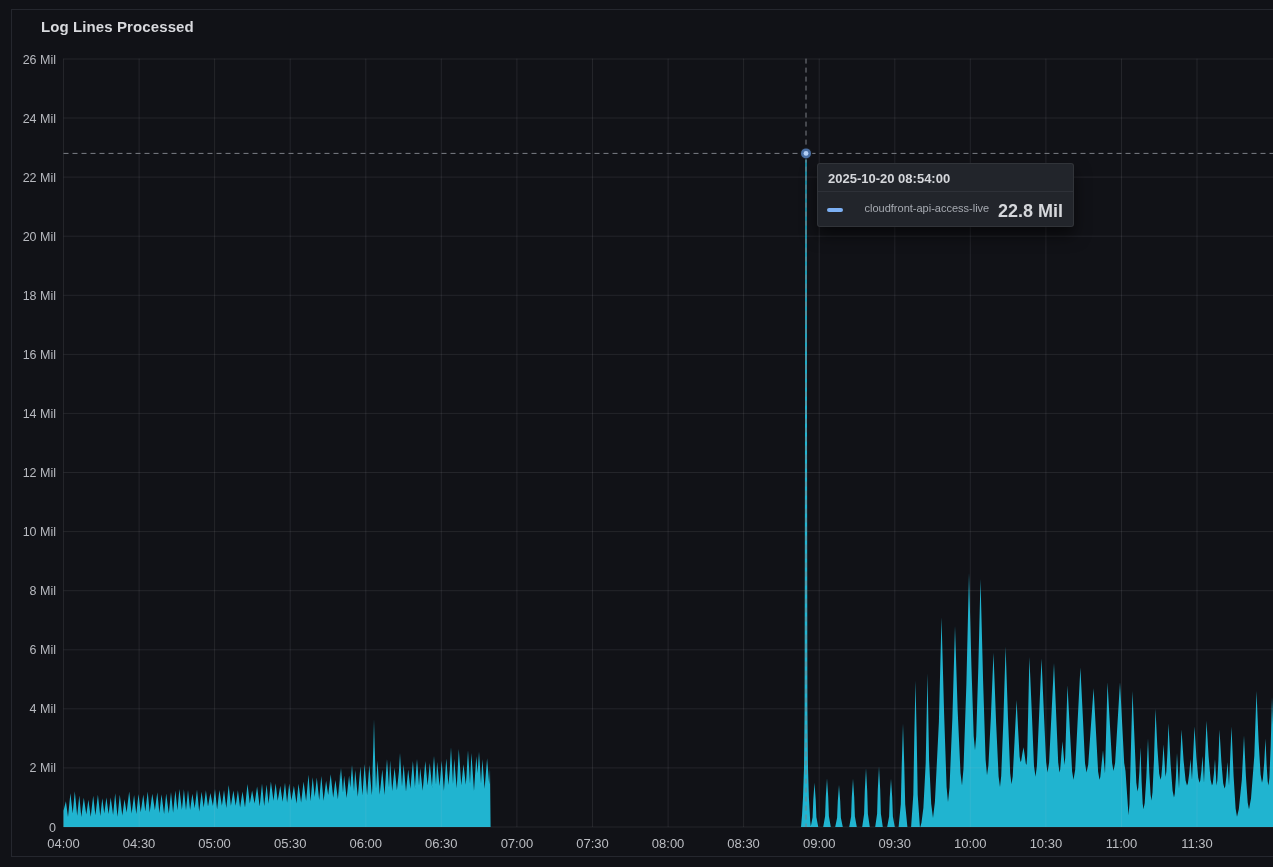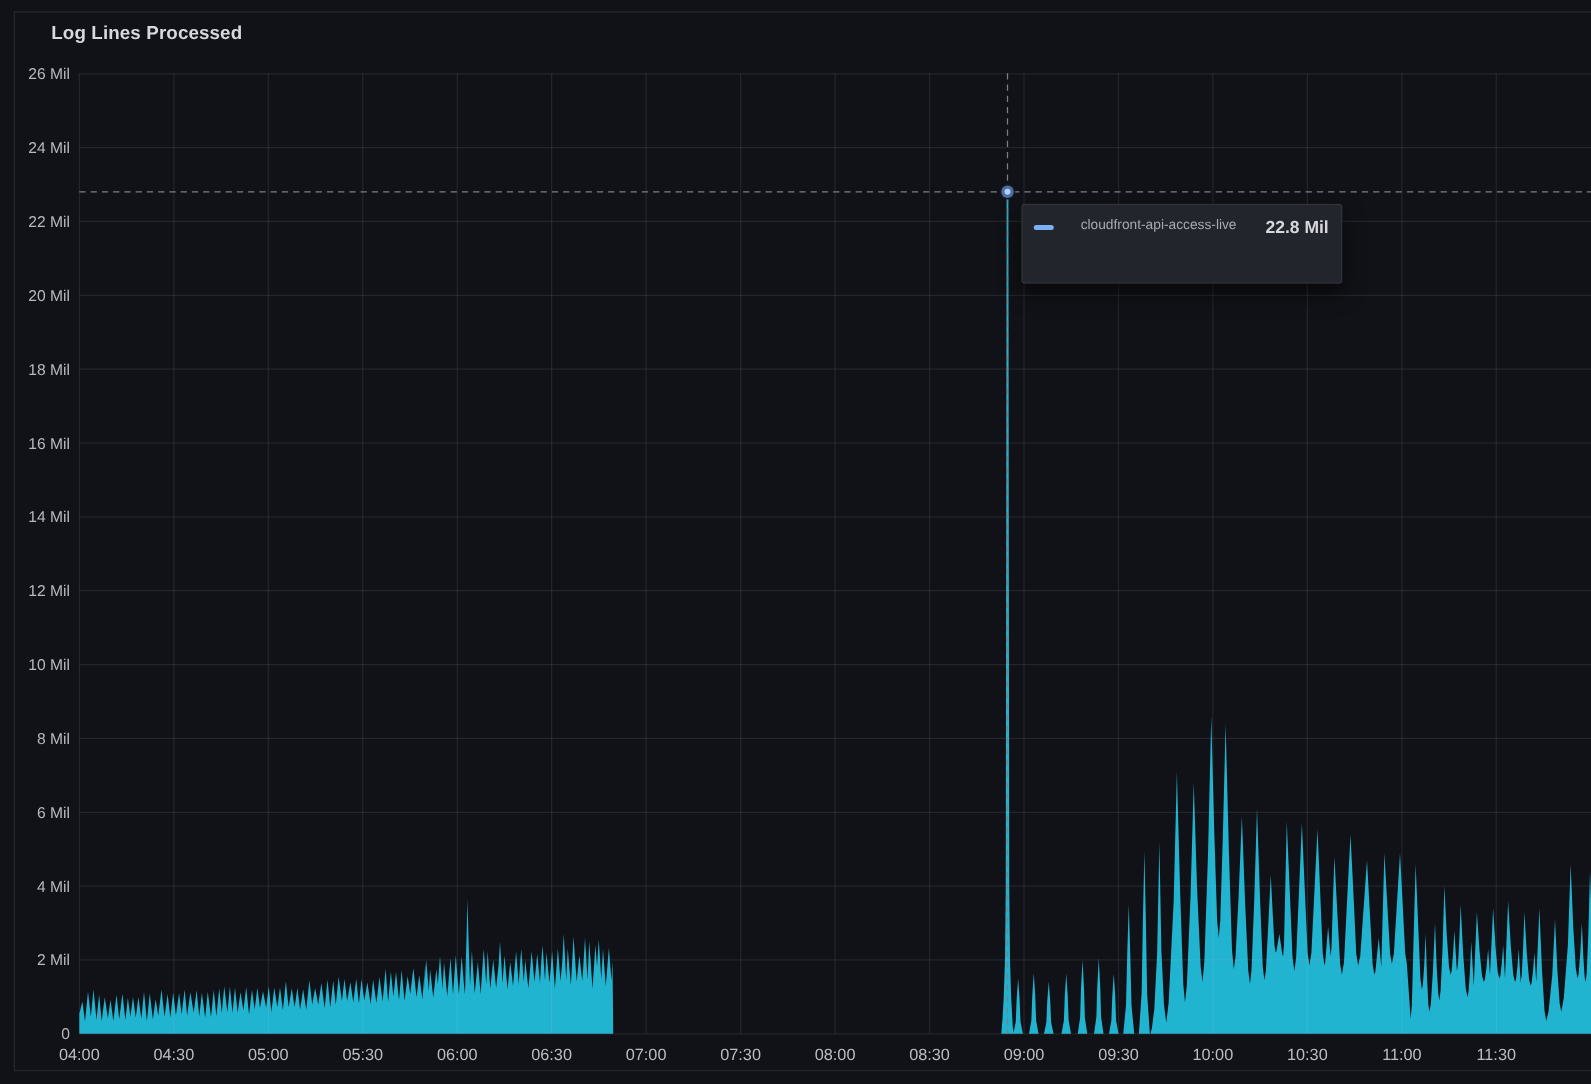--- a/index.html
+++ b/index.html
@@ -11,21 +11,21 @@
     color:#d8d9dd; letter-spacing:0.1px;margin-left:20px; }
   .tooltip { position:absolute; left:817px; top:163px; width:257px; height:64px;
     background:#22252b; border:1px solid rgba(255,255,255,0.07); border-radius:3px;
     box-shadow:0 8px 16px rgba(0,0,0,0.55); z-index:5; }
   .tt-head { height:28px; line-height:29px; padding-left:10px; font-size:13px;
     font-weight:700; color:#d5d7db; border-bottom:1px solid #2e3138; }
   .tt-row { position:relative; height:34px; }
   .tt-dash { position:absolute; left:8.5px; top:15.5px; width:16px; height:4px;
     border-radius:2.5px; background:#7cb0f4; }
   .tt-label { position:absolute; left:46.5px; top:9.5px; font-size:11px; color:#a6aab1; }
-  .tt-val { position:absolute; right:10px; top:9px; font-size:14px; font-weight:700; color:#d5d7db; }
+  .tt-val { position:absolute; right:10px; top:9px; font-size:18px; font-weight:700; color:#d5d7db; }
 </style>
 </head>
 <body>
 <div class="panel"></div>
 <svg width="1273" height="867" viewBox="0 0 1273 867" style="position:absolute;left:0;top:0">
   <path d="M63.5 827.0L63.5 810.8L65.9 801.2L68.0 817.1L70.4 793.2L72.7 813.4L74.8 791.3L77.2 815.8L79.3 795.6L81.3 817.0L83.8 797.7L86.3 814.5L88.4 799.8L90.7 816.7L93.2 795.7L95.4 815.3L97.9 794.8L100.3 815.9L102.3 798.2L104.3 813.4L106.4 797.6L108.6 814.0L110.7 797.6L113.1 815.0L115.2 793.3L117.5 816.8L119.8 794.7L122.3 815.6L124.5 799.3L126.6 812.6L129.2 791.5L131.6 813.4L134.1 795.1L136.3 814.1L138.5 793.9L140.7 812.2L143.3 794.4L145.3 811.4L147.7 791.6L149.7 812.4L152.3 793.8L154.9 810.2L157.3 792.2L159.4 813.0L161.5 794.2L164.1 813.9L166.2 793.4L168.8 813.5L171.0 791.9L173.1 812.7L175.4 790.5L177.4 810.3L179.4 789.0L181.9 809.8L183.9 789.2L186.0 810.3L188.0 789.9L190.1 809.9L192.4 793.8L194.7 808.2L197.0 789.6L199.2 811.5L201.6 791.7L203.7 807.5L205.9 790.2L208.0 806.4L210.4 792.9L212.9 805.9L215.0 788.9L217.1 809.5L219.4 790.1L221.9 805.7L224.0 790.0L226.3 807.9L228.7 784.9L230.9 805.7L233.4 790.6L235.7 805.7L237.9 790.2L240.1 807.5L242.5 791.4L245.0 807.6L247.5 784.1L249.8 803.6L252.1 790.4L254.6 803.5L257.1 786.4L259.7 806.5L262.0 783.6L264.2 806.0L266.6 784.6L268.6 803.8L270.9 781.4L273.5 800.8L275.6 783.2L277.7 800.7L280.3 785.8L282.6 801.7L285.0 782.8L287.1 802.8L289.2 783.4L291.4 800.4L293.9 785.8L296.5 803.4L298.5 783.8L301.1 802.4L303.6 781.5L306.1 801.1L308.5 774.8L310.5 801.3L312.7 777.2L314.7 797.1L316.8 777.6L319.2 800.0L321.3 776.0L323.6 800.7L326.1 780.7L328.2 795.1L330.7 774.3L333.2 797.7L335.4 780.0L337.9 799.2L340.3 770.3L339.0 793.3L340.3 776.1L341 767.9L341.7 776.1L343.0 792.7L344.1 775.6L346.6 798.0L349.1 775.4L351.2 797.0L350.0 791.8L351.3 773.7L352 765.0L352.7 773.7L354.0 791.2L355.2 770.0L357.8 796.7L360.4 766.4L362.4 795.4L364.6 764.1L367.1 795.3L369.3 764.9L371.8 795.2L373.9 764.0L372.0 789.2L373.3 747.2L374 719.2L374.7 747.2L376.0 788.6L377.5 760.6L379.7 794.7L382.3 769.5L384.5 795.1L386.8 761.0L385.0 788.2L386.3 768.5L387 759.1L387.7 768.5L389.0 787.5L390.1 760.5L392.2 790.9L394.6 767.7L396.9 790.2L399.3 767.9L398.0 787.2L399.3 764.8L400 753.1L400.7 764.8L402.0 786.6L403.6 764.3L406.0 791.5L408.2 769.4L410.4 788.8L412.9 760.9L415.1 789.2L415.0 786.2L416.3 767.5L417 759.1L417.7 767.5L419.0 785.5L420.2 767.9L422.7 790.7L425.3 761.0L427.6 785.6L429.8 762.9L432.2 788.6L432.0 785.2L433.3 765.3L434 756.1L434.7 765.3L436.0 784.5L437.1 761.9L439.6 786.1L441.7 760.8L443.9 790.7L446.3 758.5L448.4 784.9L450.6 760.9L449.0 784.6L450.3 760.1L451 747.2L451.7 760.1L453.0 783.9L454.2 758.7L456.7 788.2L458.8 749.1L461.3 785.2L463.5 764.2L465.8 784.7L468.0 755.0L466.0 784.3L467.3 761.5L468 750.2L468.7 761.5L470.0 783.5L471.4 753.0L474.0 790.9L476.3 756.2L478.8 788.1L477.0 783.9L478.3 762.1L479 751.7L479.7 762.1L481.0 783.2L482.4 759.2L484.6 788.7L487.1 758.2L489.2 784.3L490 767.9L490.6 827.0L801.0 827.0L802.0 815.2L803.0 797.5L804.0 767.9L804.6 708.8L805.0 413.4L805.3 155.0L806.7 155.0L807.0 413.4L807.4 708.8L808.0 767.9L808.9 797.5L810.2 821.1L810.9 827.0L810.7 827.0L812.6 817.3L813.3 799.5L814.5 782.7L815.7 799.5L816.4 817.3L818.3 827.0L823.2 827.0L825.1 816.3L825.8 796.8L827 778.3L828.2 796.8L828.9 816.3L830.8 827.0L835.2 827.0L837.1 817.8L837.8 801.0L839 785.1L840.2 801.0L840.9 817.8L842.8 827.0L849.2 827.0L851.1 816.4L851.8 797.1L853 778.8L854.2 797.1L854.9 816.4L856.8 827.0L862.2 827.0L864.1 814.0L864.8 790.4L866 767.9L867.2 790.4L867.9 814.0L869.8 827.0L875.2 827.0L877.1 813.7L877.8 789.5L879 766.4L880.2 789.5L880.9 813.7L882.8 827.0L887.2 827.0L889.1 816.4L889.8 797.1L891 778.8L892.2 797.1L892.9 816.4L894.8 827.0L898.6 827.0L900.8 804.3L901.8 762.9L903 723.6L904.2 762.9L905.2 804.3L907.4 827.0L911.1 827.0L913.3 794.8L914.3 736.3L915.5 680.8L916.7 736.3L917.7 794.8L919.9 827.0L920.3 827.0L921.5 822.6L923.4 807.7L925.7 762.9L927.5 673.4L929.1 760.2L931.2 803.7L933 818.1L934.9 802.1L938.9 721.7L941.5 617.3L944.1 713.3L946.6 787.1L948 801.9L949.5 787.8L952.4 717.5L955 626.1L957.6 709.1L960.5 772.9L962 785.6L963.5 768.6L966.4 683.6L969 573.0L971.4 665.1L973.7 736.0L975 750.2L976.2 736.5L978.3 668.0L980.5 578.9L983.1 681.0L985.6 759.6L987 775.3L988.4 765.5L990.9 716.5L993.5 652.7L996.1 722.6L998.6 776.4L1000 787.1L1001.2 775.9L1003.4 719.8L1005.6 646.8L1008.0 718.2L1010.2 773.2L1011.5 784.2L1012.7 776.6L1014.5 742.1L1016.6 700.0L1018.2 731.0L1019.6 756.4L1020.5 762.0L1021.2 760.7L1022.2 754.6L1023.5 747.2L1024.8 756.1L1025.8 763.4L1026.5 765.0L1027.2 755.3L1028.2 711.1L1029.4 657.1L1032.0 717.0L1034.0 766.0L1035.5 776.8L1036.9 766.1L1039.0 717.7L1041.5 658.6L1044.0 715.5L1046.1 762.1L1047.5 772.4L1049.1 762.5L1051.3 717.7L1054 663.1L1056.3 717.7L1058.2 762.5L1059.5 772.4L1060.2 769.6L1061.2 756.8L1062.5 741.3L1064.5 765.0L1065.2 757.8L1066.2 725.1L1067.5 685.2L1070.0 732.5L1072.1 771.2L1073.5 779.7L1075.2 769.6L1077.5 723.6L1080.4 667.5L1083.0 719.9L1085.0 762.9L1086.5 772.4L1088.2 764.8L1090.6 730.3L1093.6 688.2L1096.1 733.9L1098.1 771.5L1099.5 779.7L1100.3 777.1L1101.5 765.0L1103 750.2L1105 773.8L1107.5 682.3L1110.0 726.6L1112.1 762.9L1113.5 770.9L1115.1 762.9L1117.3 726.6L1120 682.3L1122.3 726.6L1124.2 762.9L1125.5 770.9L1128.5 815.2L1129.5 804.0L1130.8 753.1L1132.5 691.1L1134.6 741.3L1136.3 782.5L1137.5 791.6L1138.3 787.6L1139.4 771.6L1140.5 747.2L1141.6 781.4L1142.7 803.7L1143.5 809.3L1144.7 802.9L1146.3 777.4L1148 738.4L1149.3 772.5L1150.6 794.8L1151.5 800.4L1152.5 792.2L1154.0 759.2L1155.5 708.8L1157.4 747.8L1159.2 773.4L1160.5 779.7L1161.3 776.5L1162.4 763.8L1163.5 744.3L1165.5 776.8L1166.3 772.0L1167.4 752.9L1168.5 723.6L1170.6 764.2L1172.6 790.8L1174 797.5L1174.8 793.5L1175.9 777.5L1177 753.1L1179 788.6L1181.5 729.5L1183.6 760.4L1185.6 780.6L1187 785.6L1187.9 783.3L1189.2 773.7L1190.5 759.1L1192 779.7L1194.5 726.6L1196.4 757.4L1198.2 777.6L1199.5 782.7L1200.3 780.3L1201.4 770.7L1202.5 756.1L1204 782.7L1206.5 720.7L1208.6 756.4L1210.6 779.8L1212 785.6L1212.8 783.3L1213.9 773.7L1215 759.1L1216.5 785.6L1217.3 780.6L1218.4 760.4L1219.5 729.5L1221.4 762.0L1223.2 783.3L1224.5 788.6L1225.3 786.2L1226.4 776.6L1227.5 762.0L1229 785.6L1231.5 726.6L1233.6 776.1L1235.6 808.6L1237 816.7L1238.8 809.3L1241.8 780.1L1244 735.4L1245.9 776.0L1247.7 802.6L1249 809.3L1251.0 798.6L1254.3 756.1L1256.5 691.1L1258.6 741.5L1260.6 774.4L1262 782.7L1262.9 778.7L1264.2 762.8L1265.5 738.4L1266.6 764.4L1267.7 781.4L1268.5 785.6L1269.4 777.7L1270.7 745.8L1272 697.0L1273.5 738.4L1273.5 827.0 Z" fill="#20b4d0"></path>
   <g stroke="rgba(204,204,220,0.10)" stroke-width="1">
     <line x1="63.5" y1="827.0" x2="1273" y2="827.0"></line>
       <line x1="63.5" y1="767.9" x2="1273" y2="767.9"></line>
       <line x1="63.5" y1="708.8" x2="1273" y2="708.8"></line>
@@ -94,18 +94,19 @@
       <text x="819.2" y="848" text-anchor="middle">09:00</text>
       <text x="894.8" y="848" text-anchor="middle">09:30</text>
       <text x="970.3" y="848" text-anchor="middle">10:00</text>
       <text x="1045.9" y="848" text-anchor="middle">10:30</text>
       <text x="1121.5" y="848" text-anchor="middle">11:00</text>
       <text x="1197.0" y="848" text-anchor="middle">11:30</text>
   </g>
 </svg>
 <div class="title">Log Lines Processed</div>
 <div class="tooltip">
+  <div class="tt-head">2025-10-20 08:54:00</div>
   <div class="tt-row">
     <div class="tt-dash"></div>
     <div class="tt-label">cloudfront-api-access-live</div>
     <div class="tt-val">22.8 Mil</div>
   </div>
 </div>
 
 </body></html>

